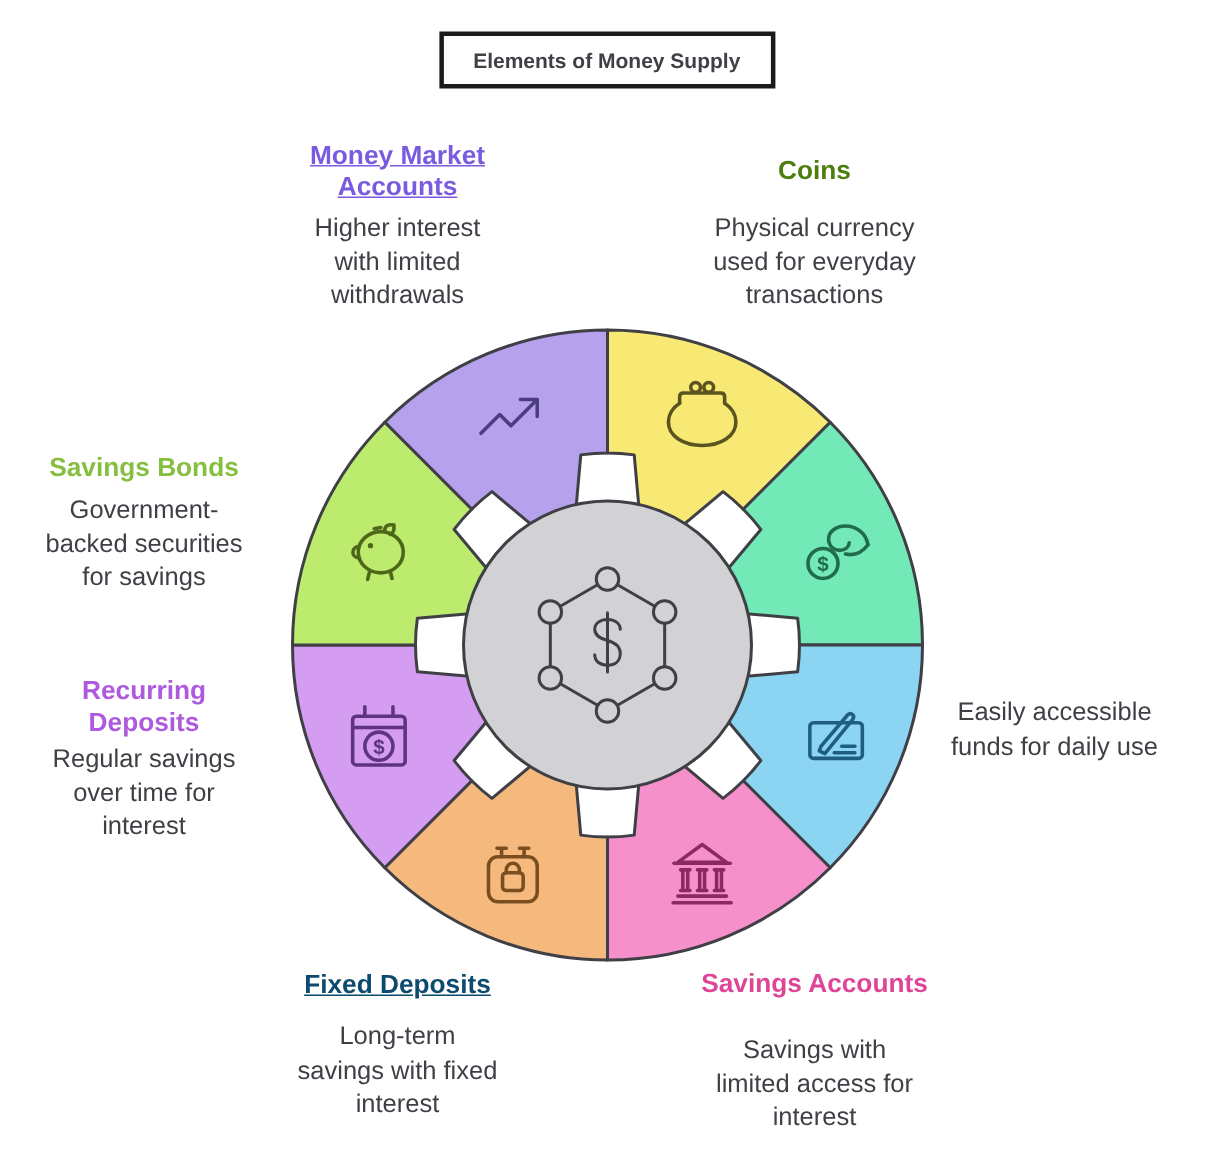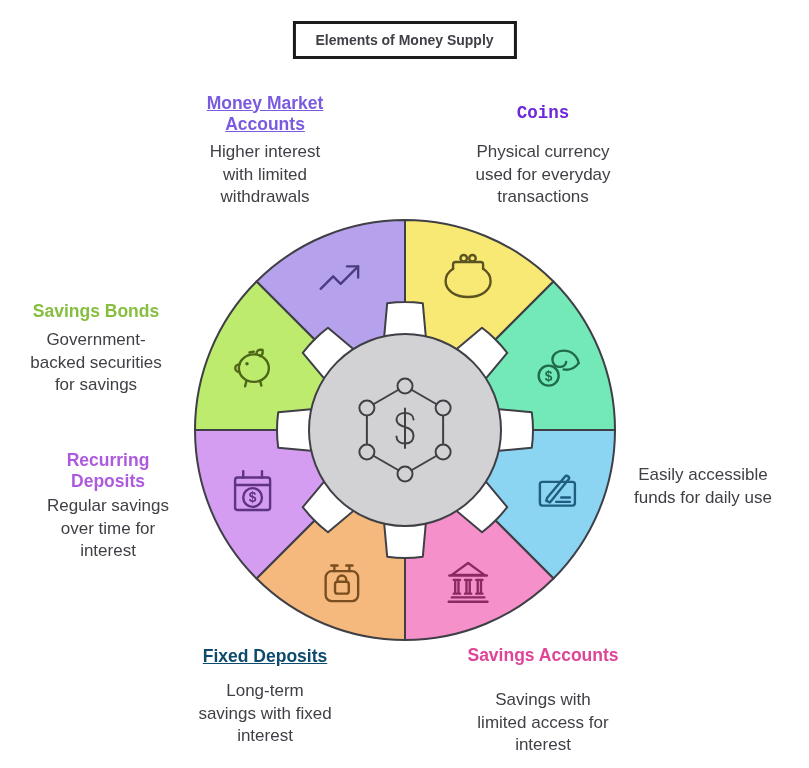--- a/index.html
+++ b/index.html
@@ -19,21 +19,21 @@
   #lbl-money-market{left:175px;top:90px;width:180px;}
   #lbl-coins{left:453px;top:90px;width:180px;}
   #lbl-paper-money{left:611px;top:301px;width:184px;}
   #lbl-paper-money .seg-desc{margin-top:7px;}
   #lbl-checking{left:611px;top:461px;width:184px;}
   #lbl-checking .seg-desc{margin-top:3px;}
   #lbl-savings-accounts{left:450px;top:645px;width:186px;}
   #lbl-savings-accounts .seg-desc{margin-top:23px;}
   #lbl-fixed-deposits{left:172px;top:646px;width:186px;}
   #lbl-fixed-deposits .seg-desc{margin-top:13px;}
-  #lbl-recurring{left:18px;top:450px;width:180px;}
+  #lbl-recurring{left:6px;top:450px;width:180px;}
   #lbl-recurring .seg-desc{margin-top:3px;}
   #lbl-savings-bonds{left:6px;top:301px;width:180px;}
   #lbl-savings-bonds .seg-desc{margin-top:7px;}
 </style>
 </head>
 <body>
 
 <div class="canvas">
 
   <div class="title-box">Elements of Money Supply</div>
@@ -120,21 +120,21 @@
     <div class="head-wrap">
       <h3 class="seg-heading mwide" style="color: rgb(122, 91, 224); text-decoration: underline;">Money Market Accounts</h3>
     </div>
     <p class="seg-desc">Higher interest
 with limited
 withdrawals</p>
   </div>
 
   <div class="seg-label" id="lbl-coins">
     <div class="head-wrap">
-      <h3 class="seg-heading" style="color: #6d28d9; font-family: Liberation Mono, monospace;">Coins</h3>
+      <h3 class="seg-heading" style="color: #4d7c0f;">Coins</h3>
     </div>
     <p class="seg-desc">Physical currency
 used for everyday
 transactions</p>
   </div>
 
 
   <div class="seg-label" id="lbl-checking">
     <p class="seg-desc">Easily accessible
 funds for daily use</p>

